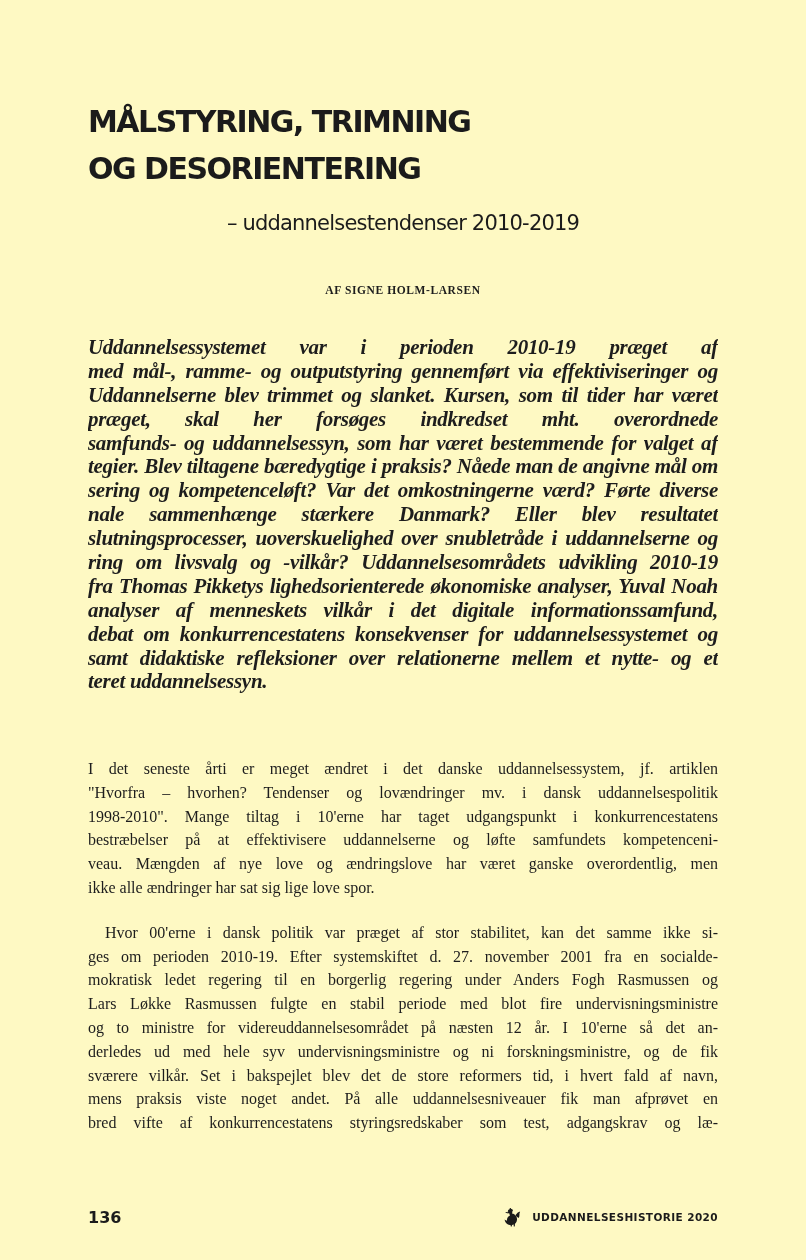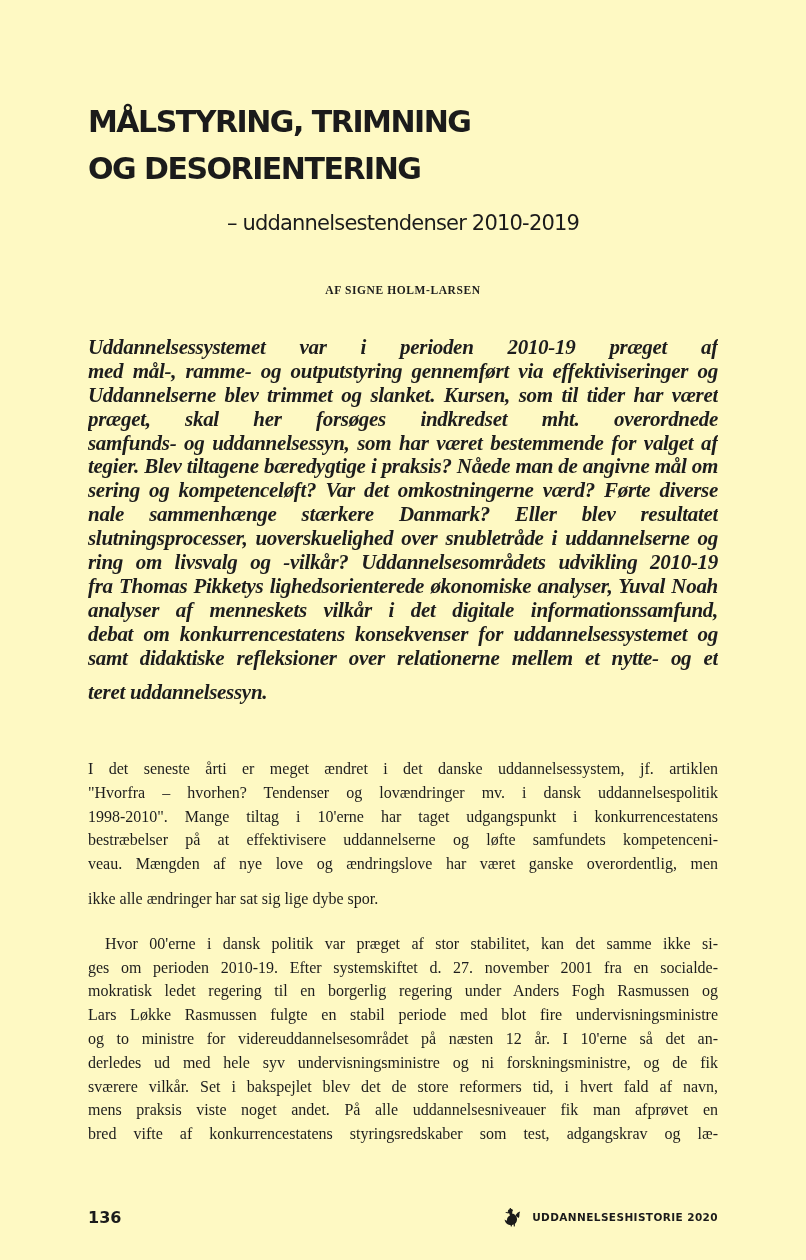--- a/index.html
+++ b/index.html
@@ -50,21 +50,21 @@
     font-size: 21px;
     letter-spacing: -0.3px;
     line-height: 23.9px;
   }
 
   
   .body-text { top: 757px; font-size: 16px; line-height: 23.8px; }
 
   .tline { white-space: normal; overflow: hidden; }
   .justified .tline { text-align: justify; text-align-last: justify; }
-  .justified.short-last .tline:last-child { text-align: center; text-align-last: left; margin-top: 11px; }
+  .justified.short-last .tline:last-child { text-align: center; text-align-last: left; }
   .indent-first .tline:first-child { text-indent: 17px; margin-top: 21px; }
   .abstract .tline { height: 23.9px; }
   .body-text .tline { height: 23.8px; }
 
   
   .footer {
     top: 1204px;
     display: flex;
     justify-content: space-between;
     align-items: center;
@@ -119,21 +119,21 @@
       <div class="tline">teret uddannelsessyn.</div>
     </section>
 
   <section class="col body-text">
     <div class="para justified short-last">
         <div class="tline">I det seneste årti er meget ændret i det danske uddannelsessystem, jf. artiklen</div>
         <div class="tline">"Hvorfra – hvorhen? Tendenser og lovændringer mv. i dansk uddannelsespolitik</div>
         <div class="tline">1998-2010". Mange tiltag i 10'erne har taget udgangspunkt i konkurrencestatens</div>
         <div class="tline">bestræbelser på at effektivisere uddannelserne og løfte samfundets kompetenceni-</div>
         <div class="tline">veau. Mængden af nye love og ændringslove har været ganske overordentlig, men</div>
-        <div class="tline">ikke alle ændringer har sat sig lige dybe spor.</div>
+        <div class="tline">ikke alle ændringer har sat sig lige love spor.</div>
       </div>
     <div class="para justified indent-first">
         <div class="tline">Hvor 00'erne i dansk politik var præget af stor stabilitet, kan det samme ikke si-</div>
         <div class="tline">ges om perioden 2010-19. Efter systemskiftet d. 27. november 2001 fra en socialde-</div>
         <div class="tline">mokratisk ledet regering til en borgerlig regering under Anders Fogh Rasmussen og</div>
         <div class="tline">Lars Løkke Rasmussen fulgte en stabil periode med blot fire undervisningsministre</div>
         <div class="tline">og to ministre for videreuddannelsesområdet på næsten 12 år. I 10'erne så det an-</div>
         <div class="tline">derledes ud med hele syv undervisningsministre og ni forskningsministre, og de fik</div>
         <div class="tline">sværere vilkår. Set i bakspejlet blev det de store reformers tid, i hvert fald af navn,</div>
         <div class="tline">mens praksis viste noget andet. På alle uddannelsesniveauer fik man afprøvet en</div>

